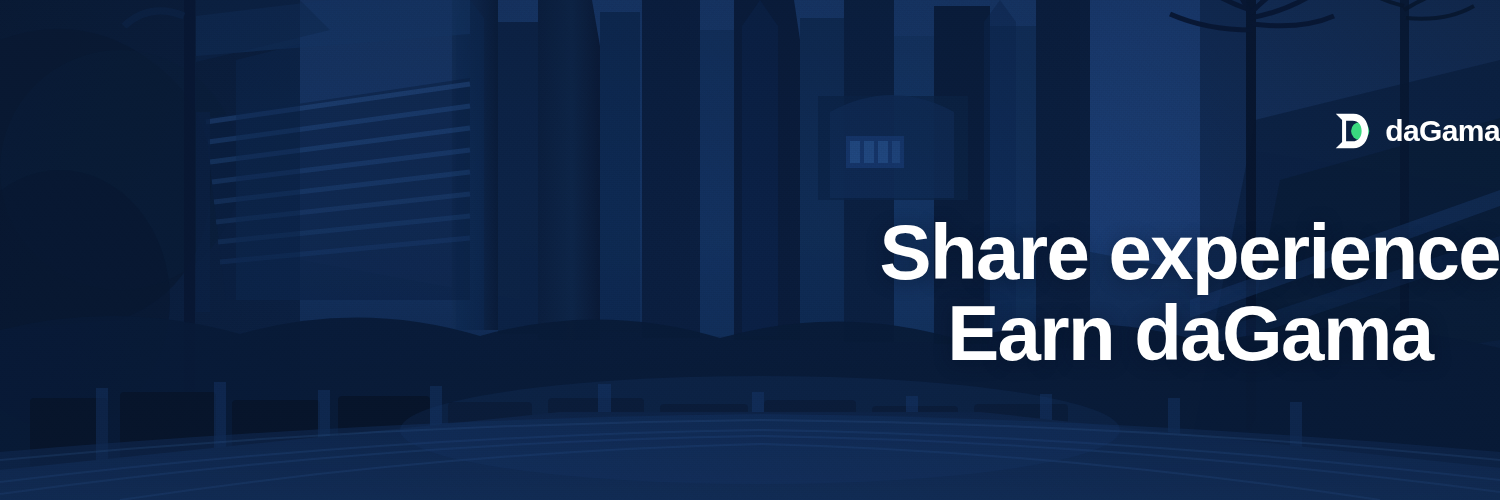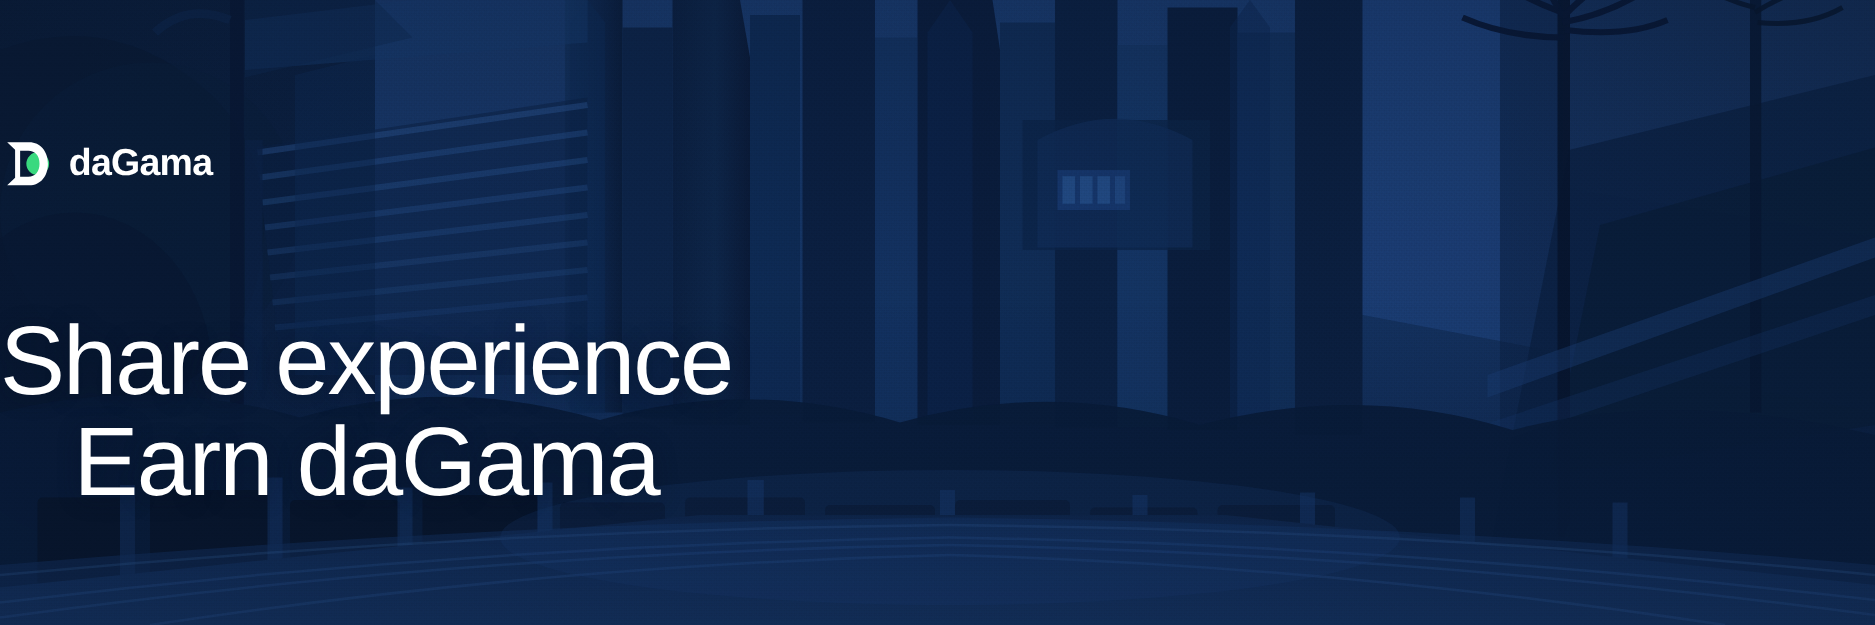--- a/index.html
+++ b/index.html
@@ -48,23 +48,22 @@
     background:
       radial-gradient(125% 100% at 50% 48%, rgba(12,32,66,0) 0%, rgba(9,24,50,.30) 62%, rgba(6,18,40,.62) 100%);
   }
 
   
   .content {
     position: absolute;
     inset: 0;
     display: flex;
     flex-direction: column;
-    align-items: flex-start;
+    align-items: flex-end;
     z-index: 5;
-    gap: 36px;
   }
 
   
   .logo {
     display: flex;
     align-items: center;
     gap: 9px;
     margin-top: 108px;
     height: 46px;
     user-select: none;
@@ -78,21 +77,21 @@
     line-height: 1;
     white-space: nowrap;
   }
 
   
   .headline {
     margin-top: 58px;
     text-align: center;
     color: #ffffff;
     font-size: 78px;
-    font-weight: 400;
+    font-weight: 700;
     line-height: 1.04;
     letter-spacing: -1.6px;
     white-space: nowrap;
     text-shadow: 0 2px 18px rgba(5,16,36,.45);
   }
   .headline .ln { display: block; }
 </style>
 </head>
 <body>
 

